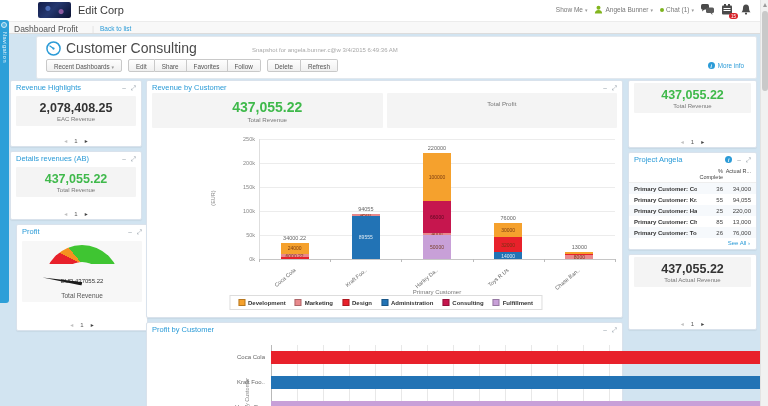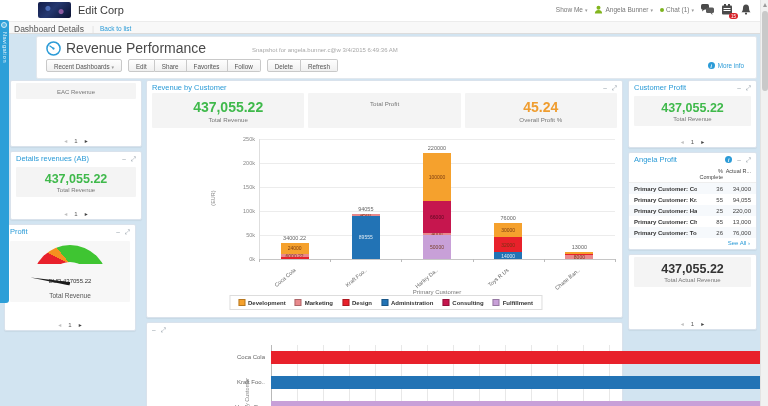--- a/index.html
+++ b/index.html
@@ -63,21 +63,21 @@
   .kpi-value.orange{color:#ef9d30;}
   .kpi-label{font-size:6px;color:#777;margin-top:1px;}
   .pager{position:absolute;left:0;bottom:2px;width:100%;display:flex;justify-content:center;
          gap:7px;font-size:6px;color:#555;align-items:center;}
   .pager .arrow{cursor:pointer;color:#444;}
   .pager .arrow.dis{color:#c0c0c0;}
 
   
   #revenue-highlights{left:10px;top:80px;width:132px;height:67px;}
   #project-revenues{left:10px;top:151px;width:132px;height:69px;}
-  #profit-panel{left:4px;top:224px;width:132px;height:107px;}
+  #profit-panel{left:16px;top:224px;width:132px;height:107px;}
 
   
   #customer-profit{left:628px;top:80px;width:129px;height:68px;}
   #project-profit{left:628px;top:152px;width:129px;height:98px;}
   #by-project-mgr{left:628px;top:254px;width:129px;height:76px;}
 
   
   #revenue-by-customer{left:146px;top:80px;width:477px;height:238px;}
   #profit-by-customer{left:146px;top:322px;width:477px;height:140px;}
 
@@ -183,37 +183,37 @@
     <span class="ticon">
       <svg width="10" height="11" viewBox="0 0 10 11">
         <path d="M5 0.5c-2 0-3 1.6-3 3.4 0 2.4-.8 3.6-1.6 4.3h9.2C8.8 7.5 8 6.3 8 3.9 8 2.1 7 .5 5 .5z" fill="#4a4a4a"></path>
         <circle cx="5" cy="9.6" r="1.1" fill="#4a4a4a"></circle>
       </svg>
     </span>
   </div>
 </div>
 
 <div class="subnav">
-  <span class="subnav-title">Dashboard Details</span>
+  <span class="subnav-title">Dashboard Profit</span>
   <span class="subnav-sep">|</span>
   <span class="backlink">Back to list</span>
 </div>
 
 <div class="navtab">
   <span class="navtab-circle"></span>
   <span class="navtab-label">Navigation</span>
 </div>
 
 <div class="header-card">
   <svg class="hc-icon" width="15" height="15" viewBox="0 0 16 16">
     <circle cx="8" cy="8" r="7" fill="#fff" stroke="#2b9bd7" stroke-width="1.6"></circle>
     <path d="M8 8 L4.2 5.4" stroke="#2b9bd7" stroke-width="1.4" stroke-linecap="round"></path>
     <circle cx="8" cy="8" r="1.2" fill="#2b9bd7"></circle>
   </svg>
-  <span class="hc-title">Revenue Performance</span>
+  <span class="hc-title">Customer Consulting</span>
   <span class="hc-snapshot">Snapshot for angela.bunner.c@w 3/4/2015 6:49:36 AM</span>
   <div class="toolbar">
     <button class="btn">
       <span>Recent Dashboards</span>
       <span class="caret">▾</span>
     </button>
     <div class="btn-group">
       <button>Edit</button>
       <button>Share</button>
       <button>Favorites</button>
@@ -224,21 +224,29 @@
       <button>Refresh</button>
     </div>
   </div>
   <div class="more-info">
     <span class="info-badge">i</span>
     <span>More info</span>
   </div>
 </div>
 
 <div class="panel" id="revenue-highlights">
+  <div class="panel-hd">
+    <span class="panel-title">Revenue Highlights</span>
+    <span class="hd-icons">
+      <span>–</span>
+      <span>⤢</span>
+    </span>
+  </div>
   <div class="kpi-box">
+    <div class="kpi-value">2,078,408.25</div>
     <div class="kpi-label">EAC Revenue</div>
   </div>
   <div class="pager">
     <span class="arrow dis">◂</span>
     <span>1</span>
     <span class="arrow">▸</span>
   </div>
 </div>
 
 <div class="panel" id="project-revenues">
@@ -291,24 +299,20 @@
       <span>⤢</span>
     </span>
   </div>
   <div class="kpi-row">
     <div class="kpi-box">
       <div class="kpi-value green">437,055.22</div>
       <div class="kpi-label">Total Revenue</div>
     </div>
     <div class="kpi-box">
       <div class="kpi-label">Total Profit</div>
-    </div>
-    <div class="kpi-box">
-      <div class="kpi-value orange">45.24</div>
-      <div class="kpi-label">Overall Profit %</div>
     </div>
   </div>
   <div id="rev-chart">
     <div class="legend">
       <span class="legend-item">
         <span class="legend-swatch" style="background: rgb(245, 161, 45);"></span>
         <span class="legend-name">Development</span>
         </span>
       <span class="legend-item">
         <span class="legend-swatch" style="background: rgb(232, 137, 140);"></span>
@@ -375,20 +379,21 @@
       <div class="seg" title="Development" style="left: 418.4px; top: 123.24px; width: 28px; height: 1.92px; background: rgb(245, 161, 45); color: rgba(110, 50, 15, 0.9);"></div>
       <div class="total-lab" style="left: 402.4px; top: 115.24px; width: 60px;">13000</div>
       <div class="catlab" style="left: 374.4px; top: 138px; width: 56px;">Chase Ban..</div>
       <div class="tickmark" style="left: 468px; top: 130px;"></div>
       <div class="xtitle" style="left: 112px; top: 160px; width: 356px;">Primary Customer</div>
     </div>
 </div>
 
 <div class="panel" id="profit-by-customer">
   <div class="panel-hd">
+    <span class="panel-title">Profit by Customer</span>
     <span class="hd-icons">
       <span>–</span>
       <span>⤢</span>
     </span>
   </div>
   <div id="profit-chart">
       <div class="vgrid" style="left: 150px; top: 8px; height: 110px;"></div>
       <div class="vgrid" style="left: 176px; top: 8px; height: 110px;"></div>
       <div class="vgrid" style="left: 202px; top: 8px; height: 110px;"></div>
       <div class="vgrid" style="left: 228px; top: 8px; height: 110px;"></div>
@@ -406,41 +411,34 @@
       <div class="hcat" style="left: 58px; top: 17px; width: 60px;">Coca Cola</div>
       <div class="seg" title="Design" style="left: 124px; top: 14px; width: 3548px; height: 13px; background: rgb(232, 33, 43); color: rgba(110, 50, 15, 0.9); font-size: 5.5px;"></div>
       <div class="hcat" style="left: 58px; top: 42px; width: 60px;">Kraft Foo..</div>
       <div class="seg" title="Administration" style="left: 124px; top: 39px; width: 95006.6px; height: 13px; background: rgb(34, 115, 181); color: rgba(255, 255, 255, 0.85); font-size: 5.5px;">53555</div>
       <div class="hcat" style="left: 58px; top: 67px; width: 60px;">Harley Da..</div>
       <div class="seg" title="Fulfillment" style="left: 124px; top: 64px; width: 53220px; height: 13px; background: rgb(200, 160, 216); color: rgba(110, 50, 15, 0.9); font-size: 5.5px;"></div>
     </div>
 </div>
 
 <div class="panel" id="customer-profit">
-  <div class="panel-hd">
-    <span class="panel-title">Customer Profit</span>
-    <span class="hd-icons">
-      <span>–</span>
-      <span>⤢</span>
-    </span>
-  </div>
   <div class="kpi-box">
     <div class="kpi-value green">437,055.22</div>
     <div class="kpi-label">Total Revenue</div>
   </div>
   <div class="pager">
     <span class="arrow dis">◂</span>
     <span>1</span>
     <span class="arrow">▸</span>
   </div>
 </div>
 
 <div class="panel" id="project-profit">
   <div class="panel-hd">
-    <span class="panel-title">Angela Profit</span>
+    <span class="panel-title">Project Angela</span>
     <span class="hd-icons">
       <span class="info-badge">i</span>
       <span>–</span>
       <span>⤢</span>
     </span>
   </div>
   <div class="pp-table">
     <div class="pp-head">
       <span class="c-name"></span>
       <span class="c-comp">% Complete</span>

